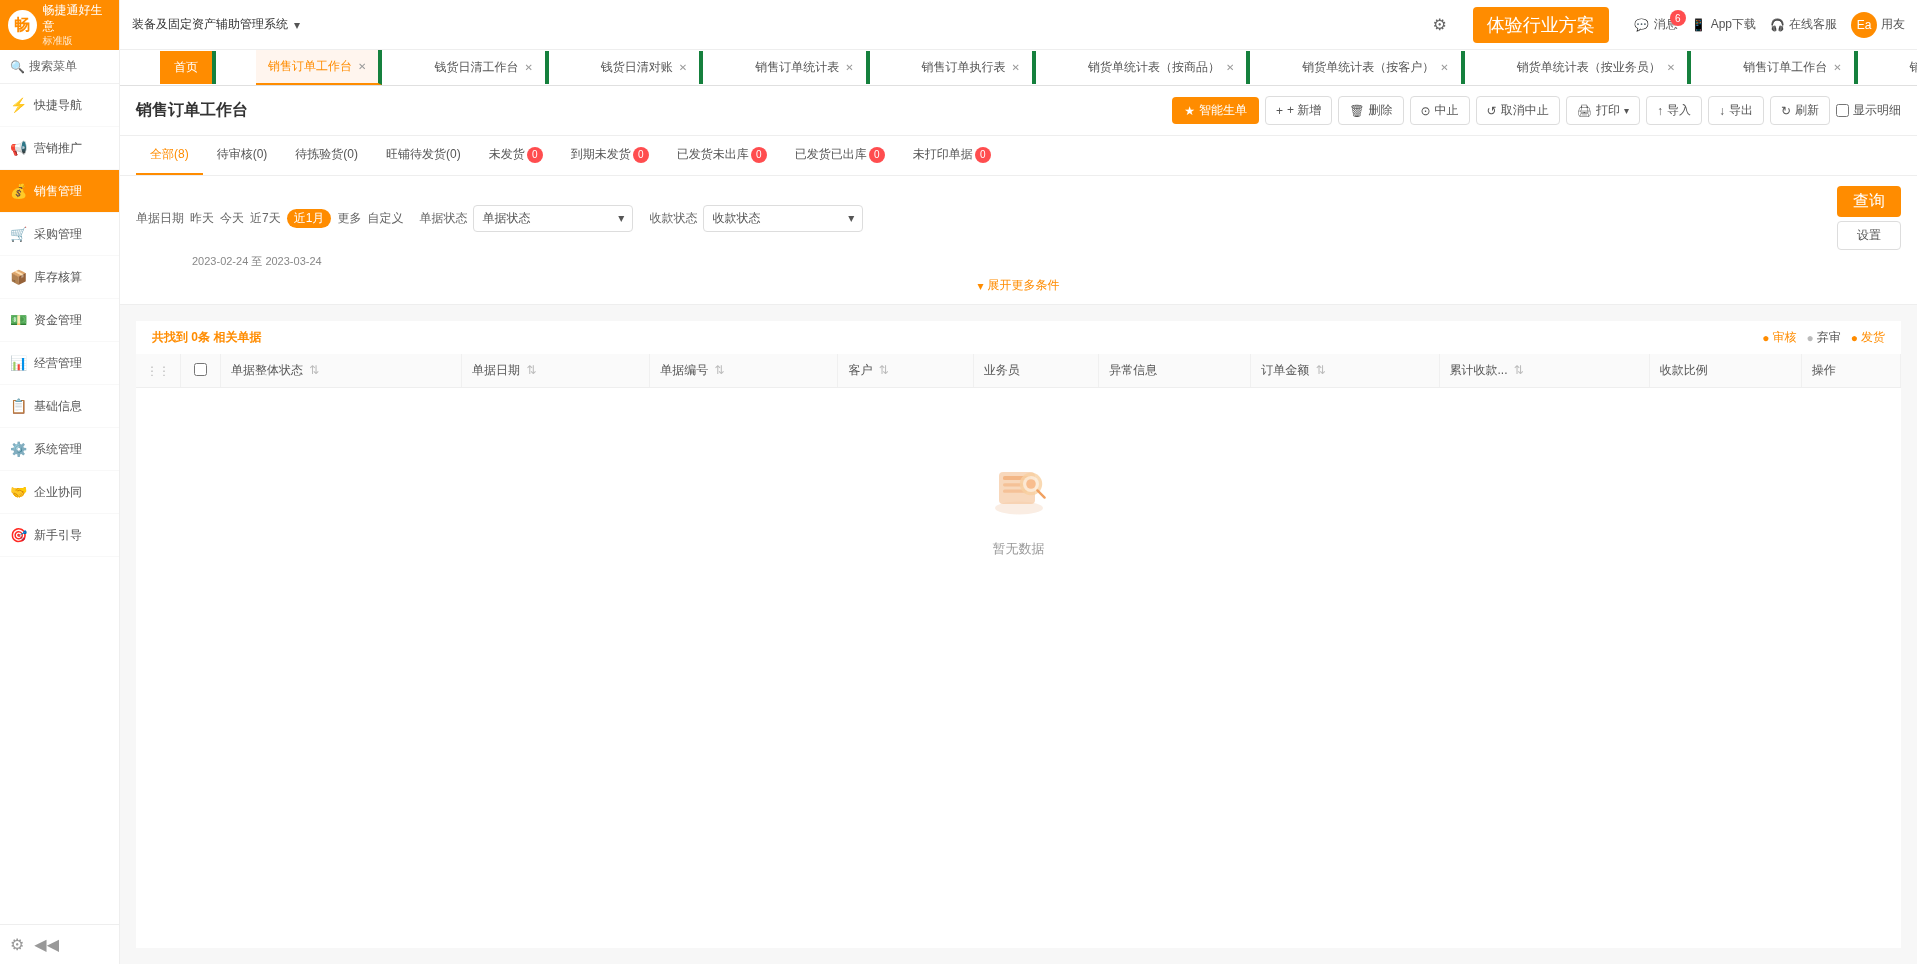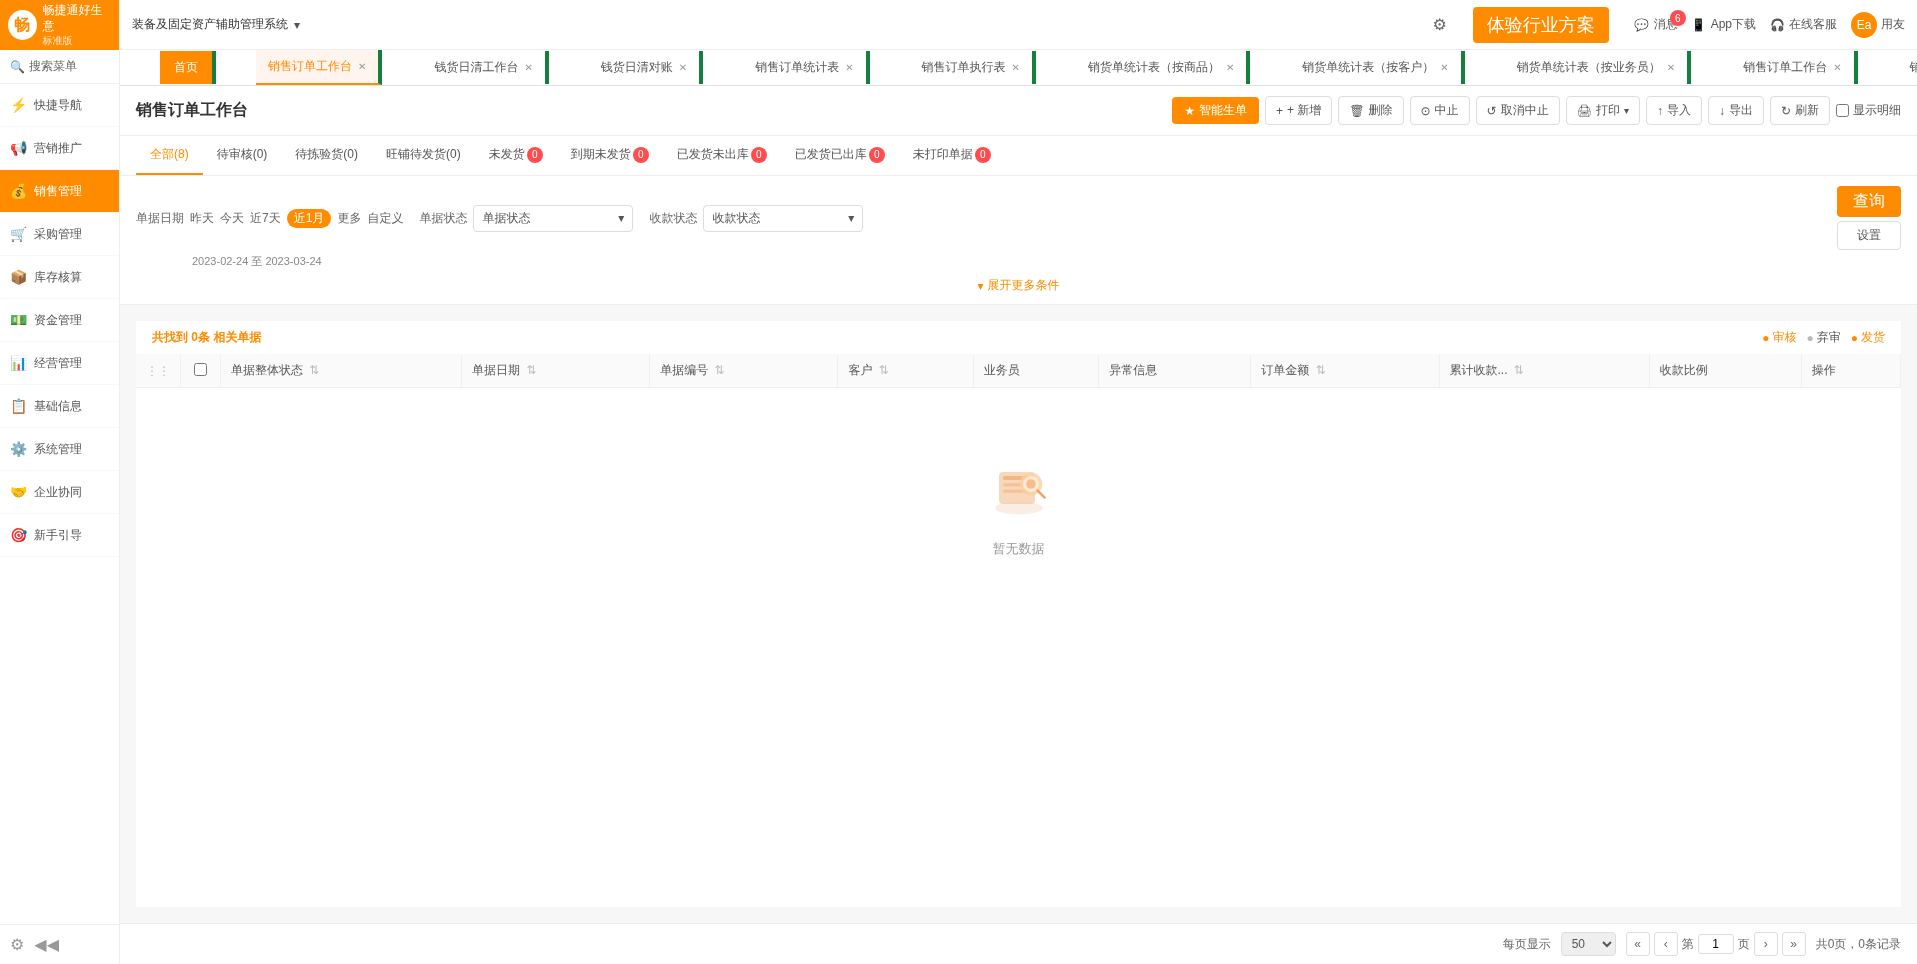--- a/index.html
+++ b/index.html
@@ -454,35 +454,15 @@
             <circle cx="65" cy="45" r="14" fill="#f8d0a0" opacity="0.8"></circle>
             <circle cx="65" cy="45" r="10" fill="#fff" opacity="0.5"></circle>
             <circle cx="65" cy="45" r="6" fill="#f5a060" opacity="0.6"></circle>
             <line x1="73" y1="53" x2="82" y2="62" stroke="#f0a060" stroke-width="3" stroke-linecap="round"></line>
           </svg>
           <div class="empty-text">暂无数据</div>
         </div>
       </div>
     </div>
 
-    <div class="pagination-bar">
-      <span class="page-size-label">每页显示</span>
-      <select class="page-size-select">
-        <option>50</option>
-        <option>20</option>
-        <option>100</option>
-      </select>
-      <div class="page-nav">
-        <div class="page-nav-btn">«</div>
-        <div class="page-nav-btn">‹</div>
-        <div class="page-info">
-          <span>第</span>
-          <input class="page-input" type="text" value="1" style="">
-          <span>页</span>
-        </div>
-        <div class="page-nav-btn">›</div>
-        <div class="page-nav-btn">»</div>
-      </div>
-      <span class="page-total">共0页，0条记录</span>
-    </div>
 
   </div>
 </div>
 
 </body></html>

